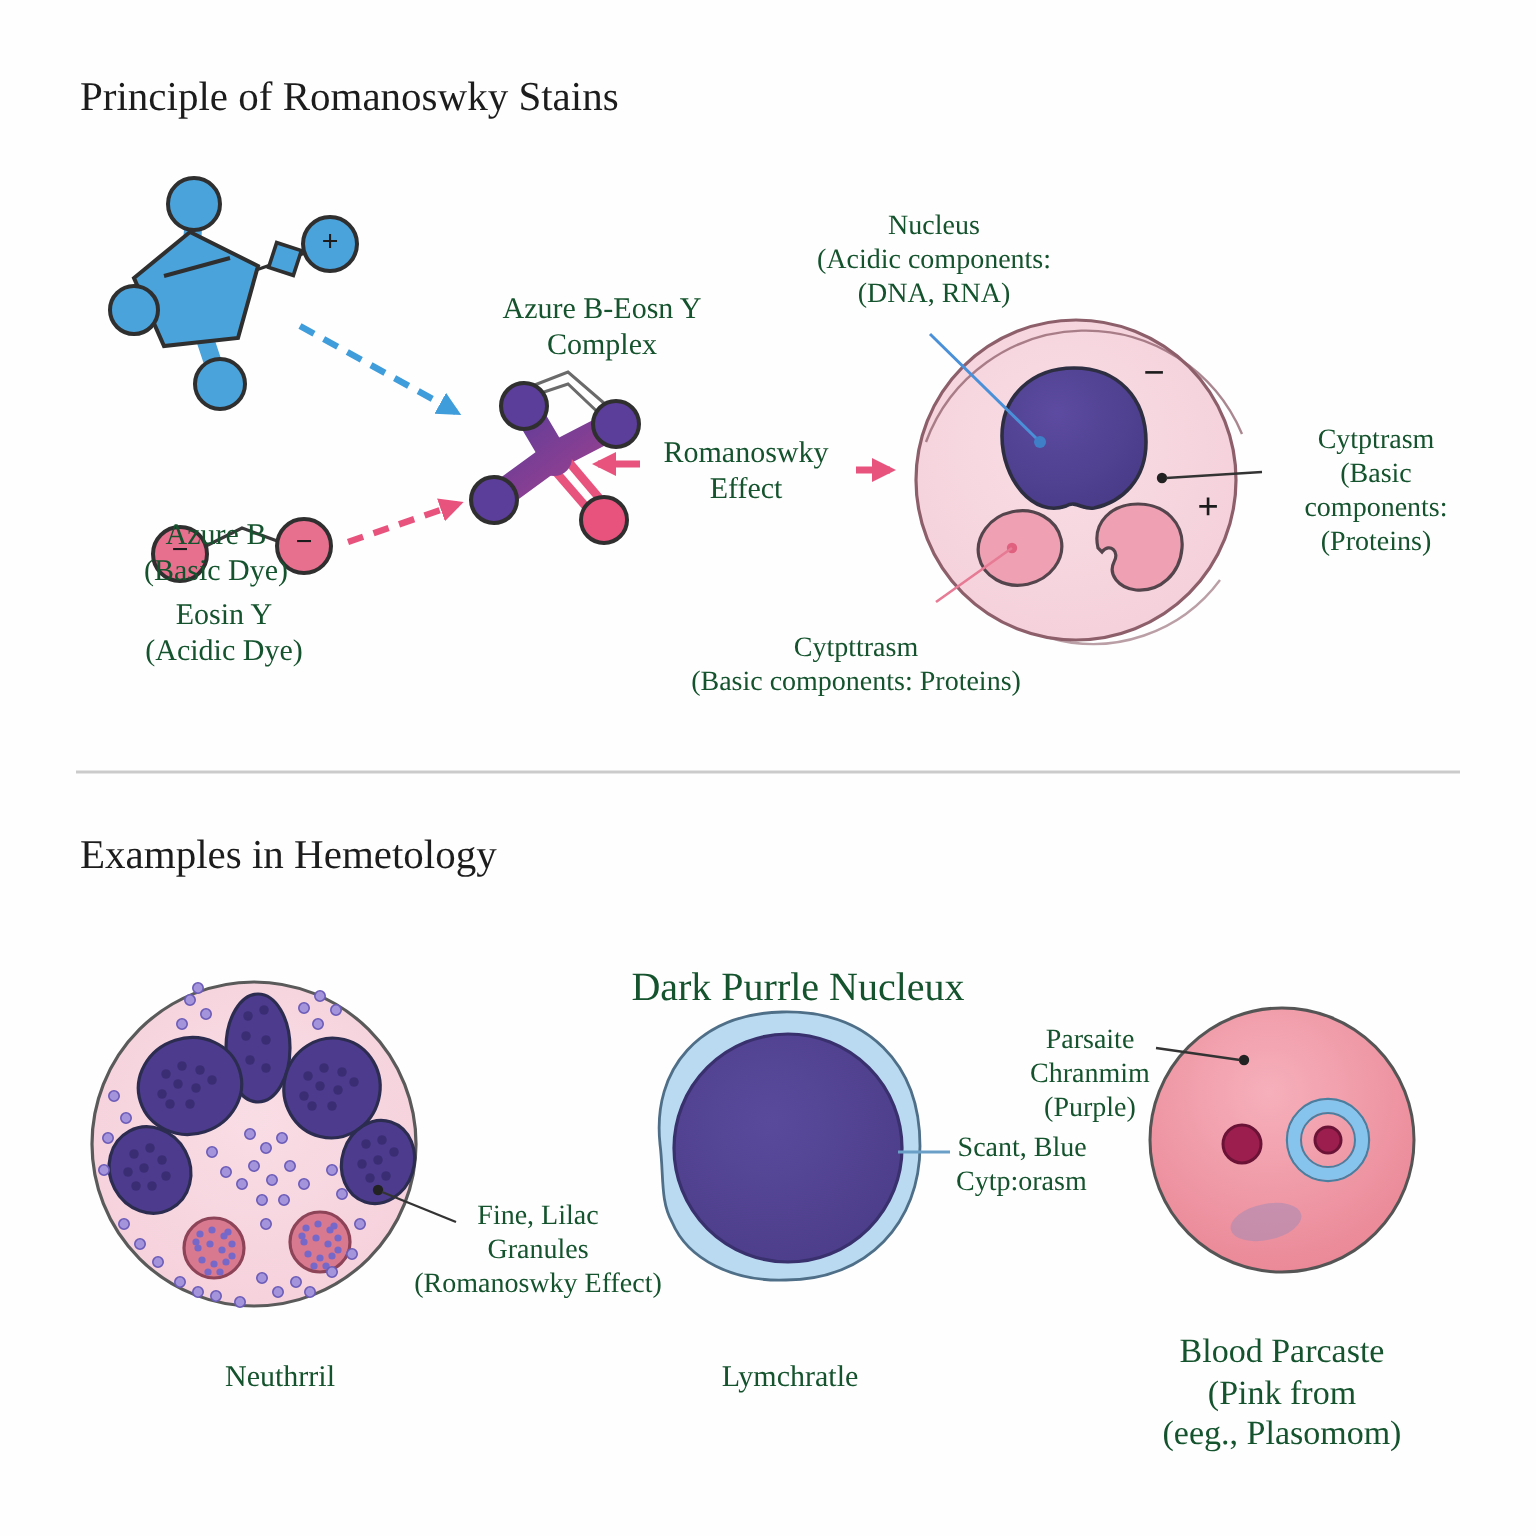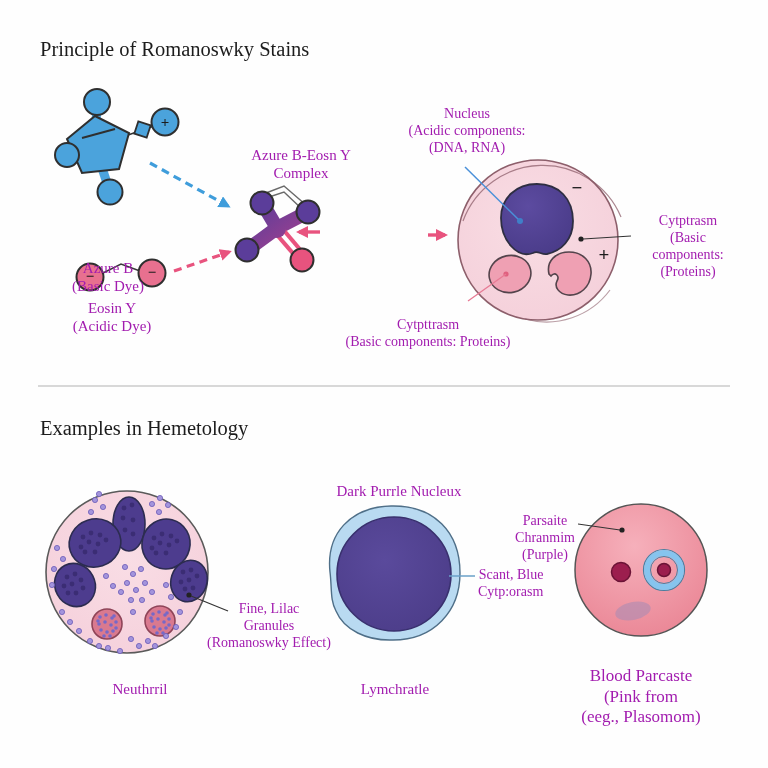--- a/index.html
+++ b/index.html
@@ -1,20 +1,20 @@
 <!DOCTYPE html>
 <html><head>
 <meta charset="utf-8">
 <style>
   html,body{margin:0;padding:0;background:#ffffff;}
   #canvas{position:relative;width:768px;height:768px;background:#fefefe;
           font-family:Liberation Serif, serif;overflow:hidden;}
   #diagram-svg{position:absolute;left:0;top:0;width:768px;height:768px;}
   .heading{position:absolute;font-size:20.5px;color:#1c1c1c;white-space:nowrap;}
-  .lbl{position:absolute;white-space:pre-line;text-align:center;color:#a21caf;
+  .lbl{position:absolute;white-space:pre-line;text-align:center;color:#14532d;
        font-size:14px;line-height:1.22;transform:translateX(-50%);}
   .lbl15{font-size:15px;}
   .lbl-left{transform:none;text-align:right;}
   .sign{position:absolute;font-weight:700;color:#1c1c1c;transform:translate(-50%,-50%);
         font-size:15px;line-height:1;}
   .sign-big{font-size:19px;}
 </style>
 </head>
 <body>
 
@@ -277,36 +277,38 @@
 
 <div class="heading" style="left:40px;top:38px;">Principle of Romanoswky Stains</div>
 <div class="heading" style="left:40px;top:417px;">Examples in Hemetology</div>
 
 <div class="lbl lbl15" style="left:108px;top:211px;margin-top:48px;">Azure B
 (Basic Dye)</div>
 <div class="lbl lbl15" style="left:112px;top:299px;">Eosin Y
 (Acidic Dye)</div>
 <div class="lbl lbl15" style="left:301px;top:146px;">Azure B-Eosn Y
 Complex</div>
+<div class="lbl lbl15" style="left:373px;top:218px;">Romanoswky
+Effect</div>
 <div class="lbl" style="left:467px;top:105px;">Nucleus
 (Acidic components:
 (DNA, RNA)</div>
 <div class="lbl" style="left:688px;top:212px;">Cytptrasm
 (Basic components:
 (Proteins)</div>
 <div class="lbl" style="left:428px;top:300px;margin-top:16px;">Cytpttrasm
 (Basic components: Proteins)</div>
 
 <div class="sign" style="left:165px;top:122px;">+</div>
 <div class="sign" style="left:90px;top:276px;">−</div>
 <div class="sign" style="left:152px;top:272px;">−</div>
 <div class="sign sign-big" style="left:577px;top:187px;">−</div>
 <div class="sign sign-big" style="left:604px;top:254px;">+</div>
 
-<div class="lbl" style="left:399px;top:482px;font-size:15px;">Dark Purrle Nucleux</div>
+<div class="lbl" style="left:399px;top:482px;font-size:20px;">Dark Purrle Nucleux</div>
 <div class="lbl" style="left:269px;top:600px;">Fine, Lilac
 Granules
 (Romanoswky Effect)</div>
 <div class="lbl lbl-left" style="left:478px;top:566px;">Scant, Blue
 Cytp:orasm</div>
 <div class="lbl" style="left:545px;top:512px;">Parsaite
 Chranmim
 (Purple)</div>
 <div class="lbl lbl15" style="left:140px;top:680px;">Neuthrril</div>
 <div class="lbl lbl15" style="left:395px;top:680px;">Lymchratle</div>

